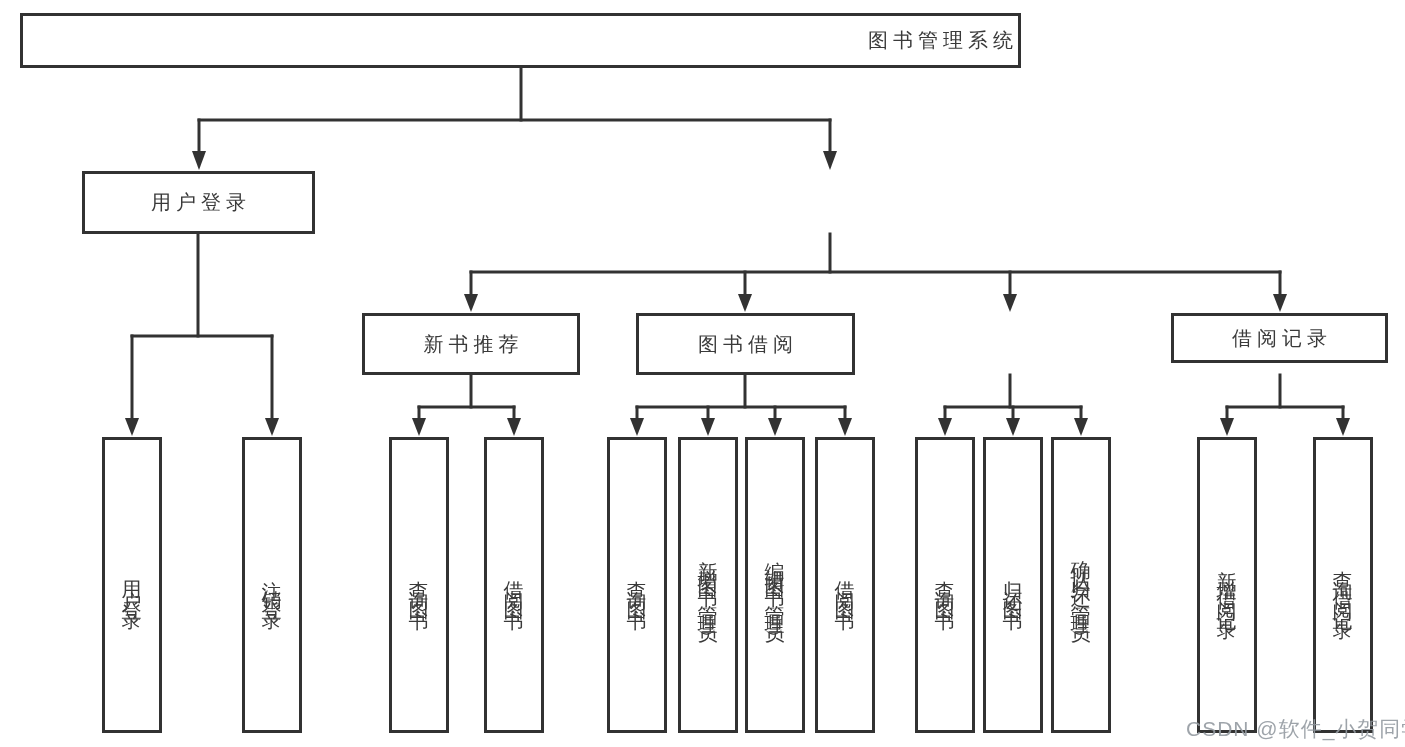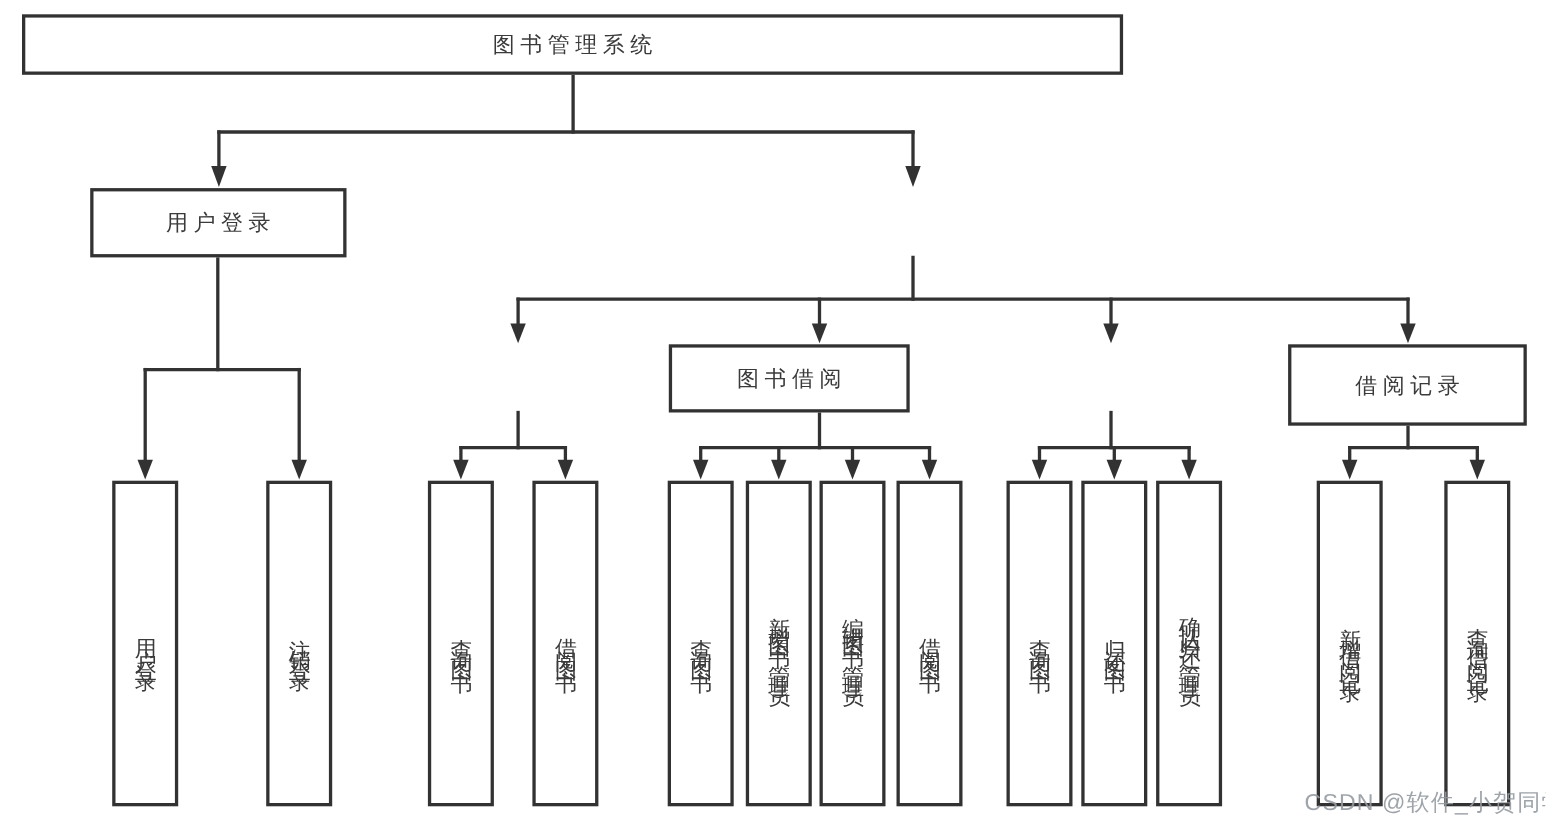--- a/index.html
+++ b/index.html
@@ -123,32 +123,35 @@
       <polygon points="768,418 782,418 775,436"></polygon>
       <polygon points="838,418 852,418 845,436"></polygon>
       <polygon points="938,418 952,418 945,436"></polygon>
       <polygon points="1006,418 1020,418 1013,436"></polygon>
       <polygon points="1074,418 1088,418 1081,436"></polygon>
       <polygon points="1220,418 1234,418 1227,436"></polygon>
       <polygon points="1336,418 1350,418 1343,436"></polygon>
     </g>
   </svg>
 
-  <div class="box" style="left:20px;top:13px;width:1001px;height:55px;">
+  <div class="box" style="left:20px;top:13px;width:1001px;height:55px;justify-content:flex-end;">
     <span class="hlabel">图书管理系统</span>
   </div>
 
   <div class="box" style="left:82px;top:171px;width:233px;height:63px;">
     <span class="hlabel">用户登录</span>
   </div>
 
-  <div class="box" style="left:608px;top:313px;width:219px;height:62px;">
+  <div class="box" style="left:362px;top:313px;width:218px;height:62px;">
+    <span class="hlabel">新书推荐</span>
+  </div>
+  <div class="box" style="left:636px;top:313px;width:219px;height:62px;">
     <span class="hlabel">图书借阅</span>
   </div>
-  <div class="box" style="left:1171px;top:313px;width:217px;height:74px;">
+  <div class="box" style="left:1171px;top:313px;width:217px;height:50px;">
     <span class="hlabel">借阅记录</span>
   </div>
 
   <div class="box leaf" style="left:102px;">
     <span class="vlabel">用户登录</span>
   </div>
   <div class="box leaf" style="left:242px;">
     <span class="vlabel">注销登录</span>
   </div>
 

